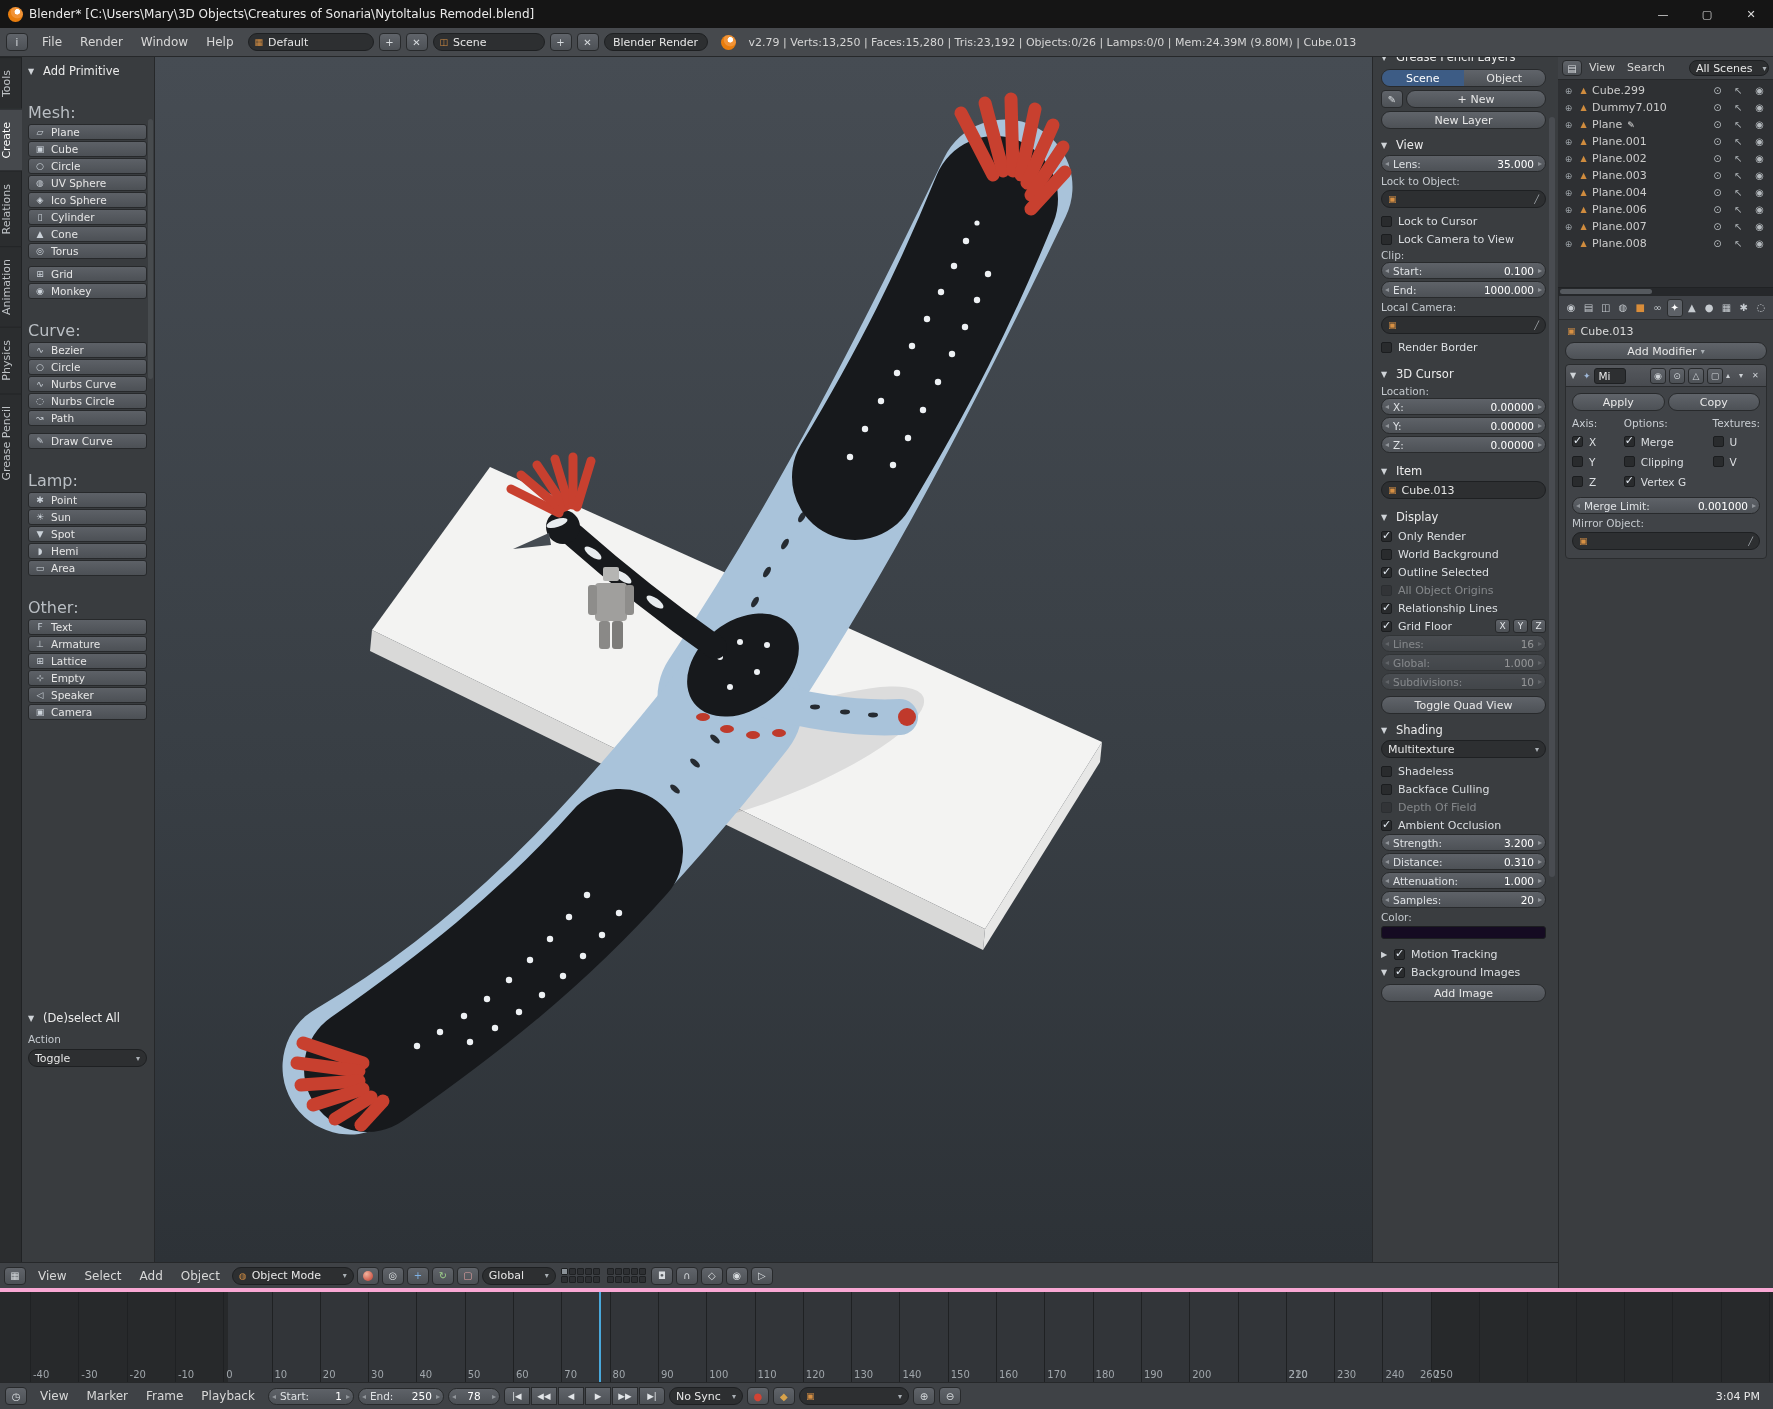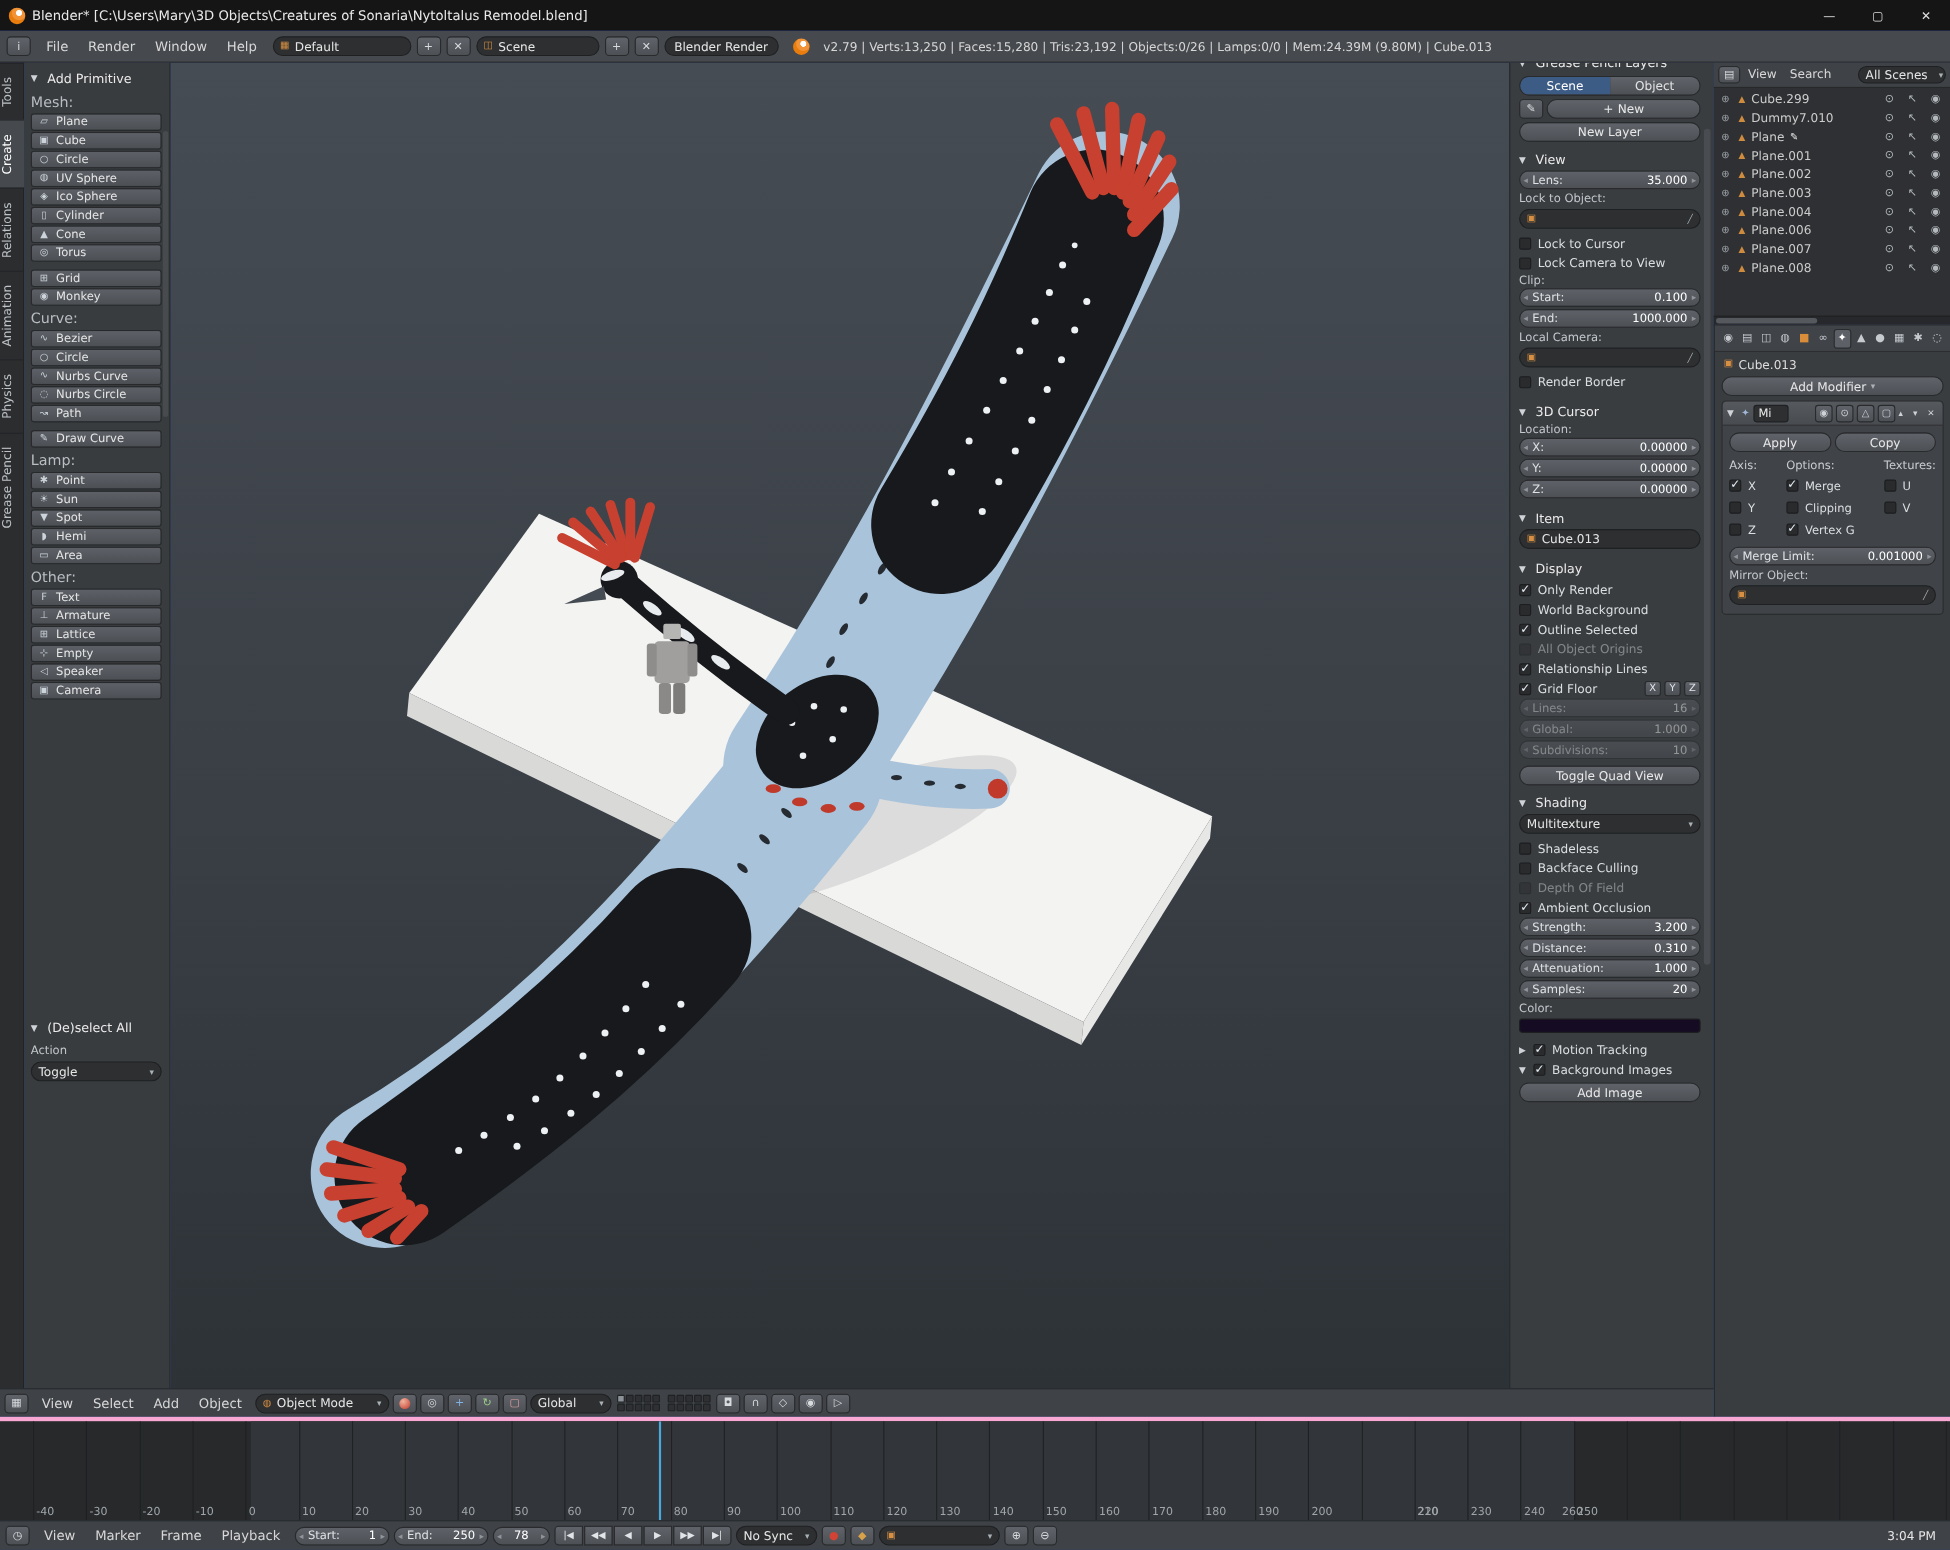--- a/index.html
+++ b/index.html
@@ -37,21 +37,21 @@
 
 #topbar{position:absolute;left:0;top:28px;width:1773px;height:29px;background:#46494d;border-bottom:1px solid #26282a;display:flex;align-items:center;gap:5px;padding:0 6px}
 .stats{font-size:11px;color:#d6d6d6;white-space:nowrap;margin-left:8px}
 
 #tabstrip{position:absolute;left:0;top:57px;width:22px;height:1205px;background:#2b2d2f;border-right:1px solid #202224;display:flex;flex-direction:column}
 .vtab{writing-mode:vertical-rl;transform:rotate(180deg);text-align:center;padding:12px 0;width:22px;font-size:11px;color:#bfc3c7;border-bottom:1px solid #232527;cursor:default}
 .vtab.active{background:#46494d;color:#fff}
 #toolshelf{position:absolute;left:22px;top:57px;width:133px;height:1205px;background:#393c3f;border-right:1px solid #26282a;padding:4px 7px 0 6px;overflow:hidden}
 .tsbtn{display:flex;align-items:center;gap:5px;height:16px;background:linear-gradient(#5d6167,#4c5055);border:1px solid #27292b;border-radius:3px;color:#e6e6e6;font-size:10.5px;padding:0 5px;margin-bottom:1px;white-space:nowrap}
 .ticon{width:12px;font-size:9px;color:#ccd3da;text-align:center;flex:none}
-.glabel{color:#b9bec3;font-size:13px;margin:5px 0 2px}
+.glabel{color:#b9bec3;font-size:16px;margin:22px 0 2px}
 .gspacer{height:6px}
 .vscroll{position:absolute;right:1px;top:62px;width:5px;height:260px;background:#55595e;border-radius:3px;opacity:.5}
 
 #viewport{position:absolute;left:155px;top:57px;width:1217px;height:1205px;overflow:hidden;background:#33383d}
 
 #npanel{position:absolute;left:1372px;top:57px;width:186px;height:1205px;background:#3a3d40;border-left:1px solid #26282a;padding:0 12px 0 8px;overflow:hidden}
 .np-clip{height:10px;overflow:hidden}
 .np-clip .phead{margin-top:-10px}
 .np-tabs{display:flex;height:18px;border-radius:9px;overflow:hidden;border:1px solid #282a2c;margin:2px 0 3px}
 .np-tab{flex:1;display:flex;align-items:center;justify-content:center;background:linear-gradient(#60646a,#4d5156);font-size:11px;color:#e2e2e2}

